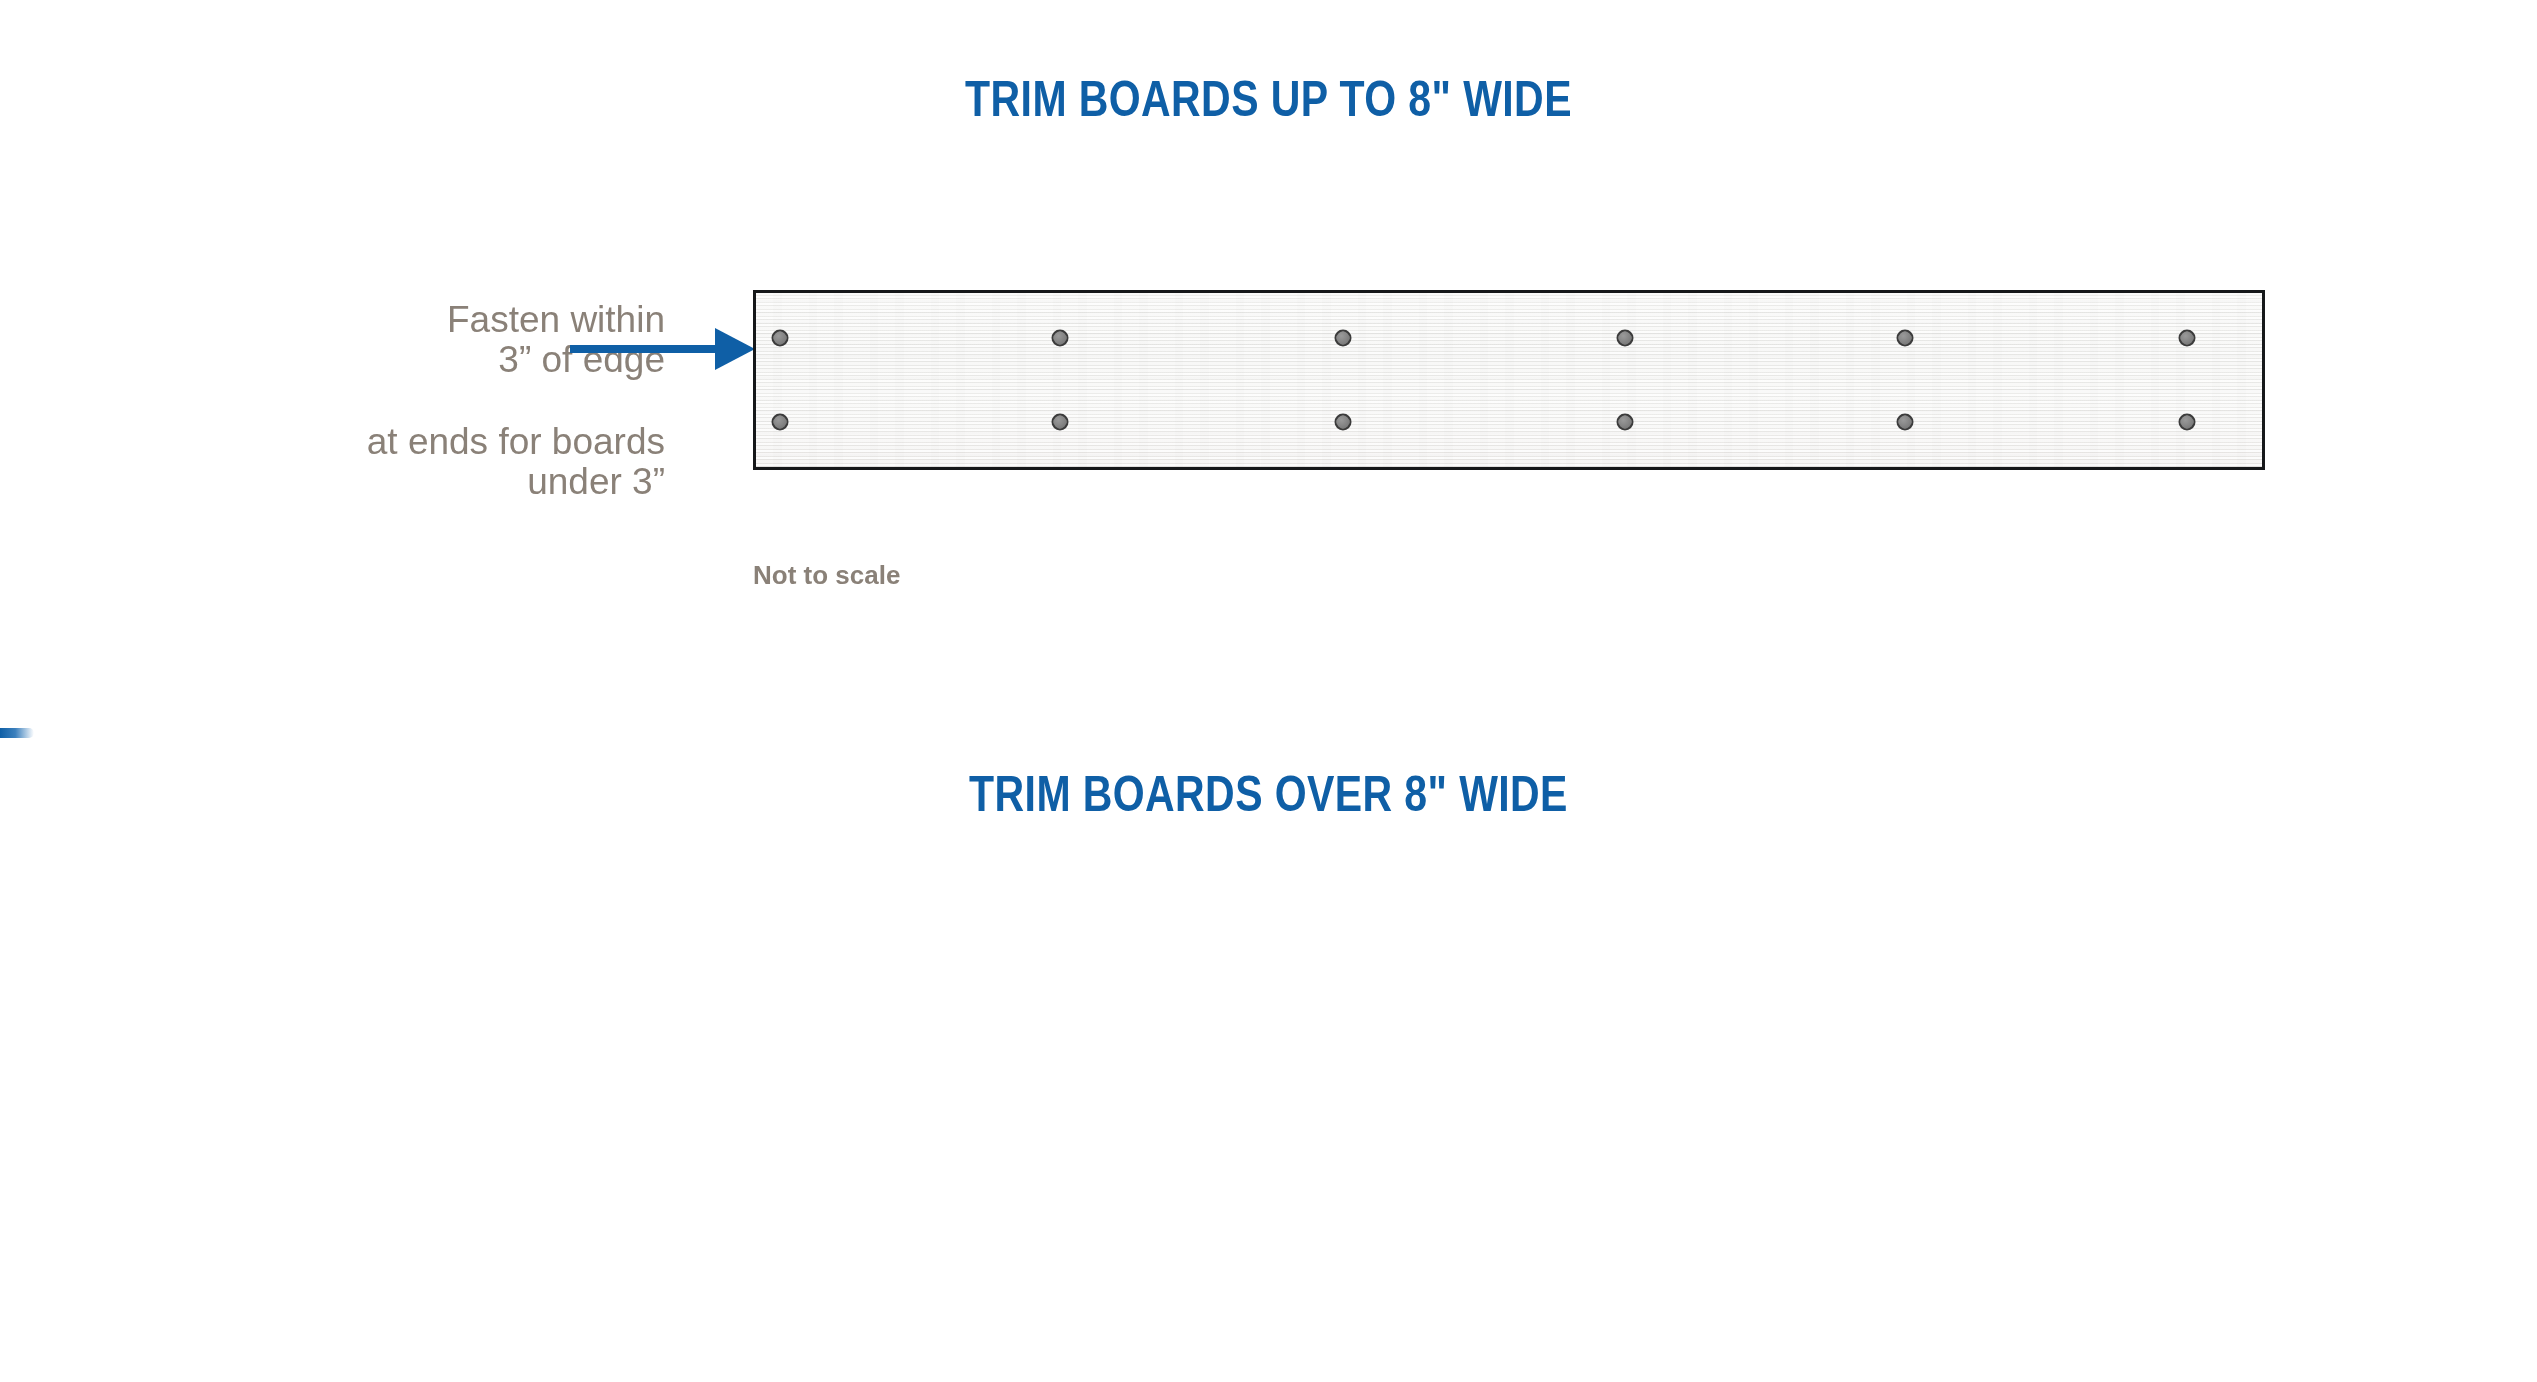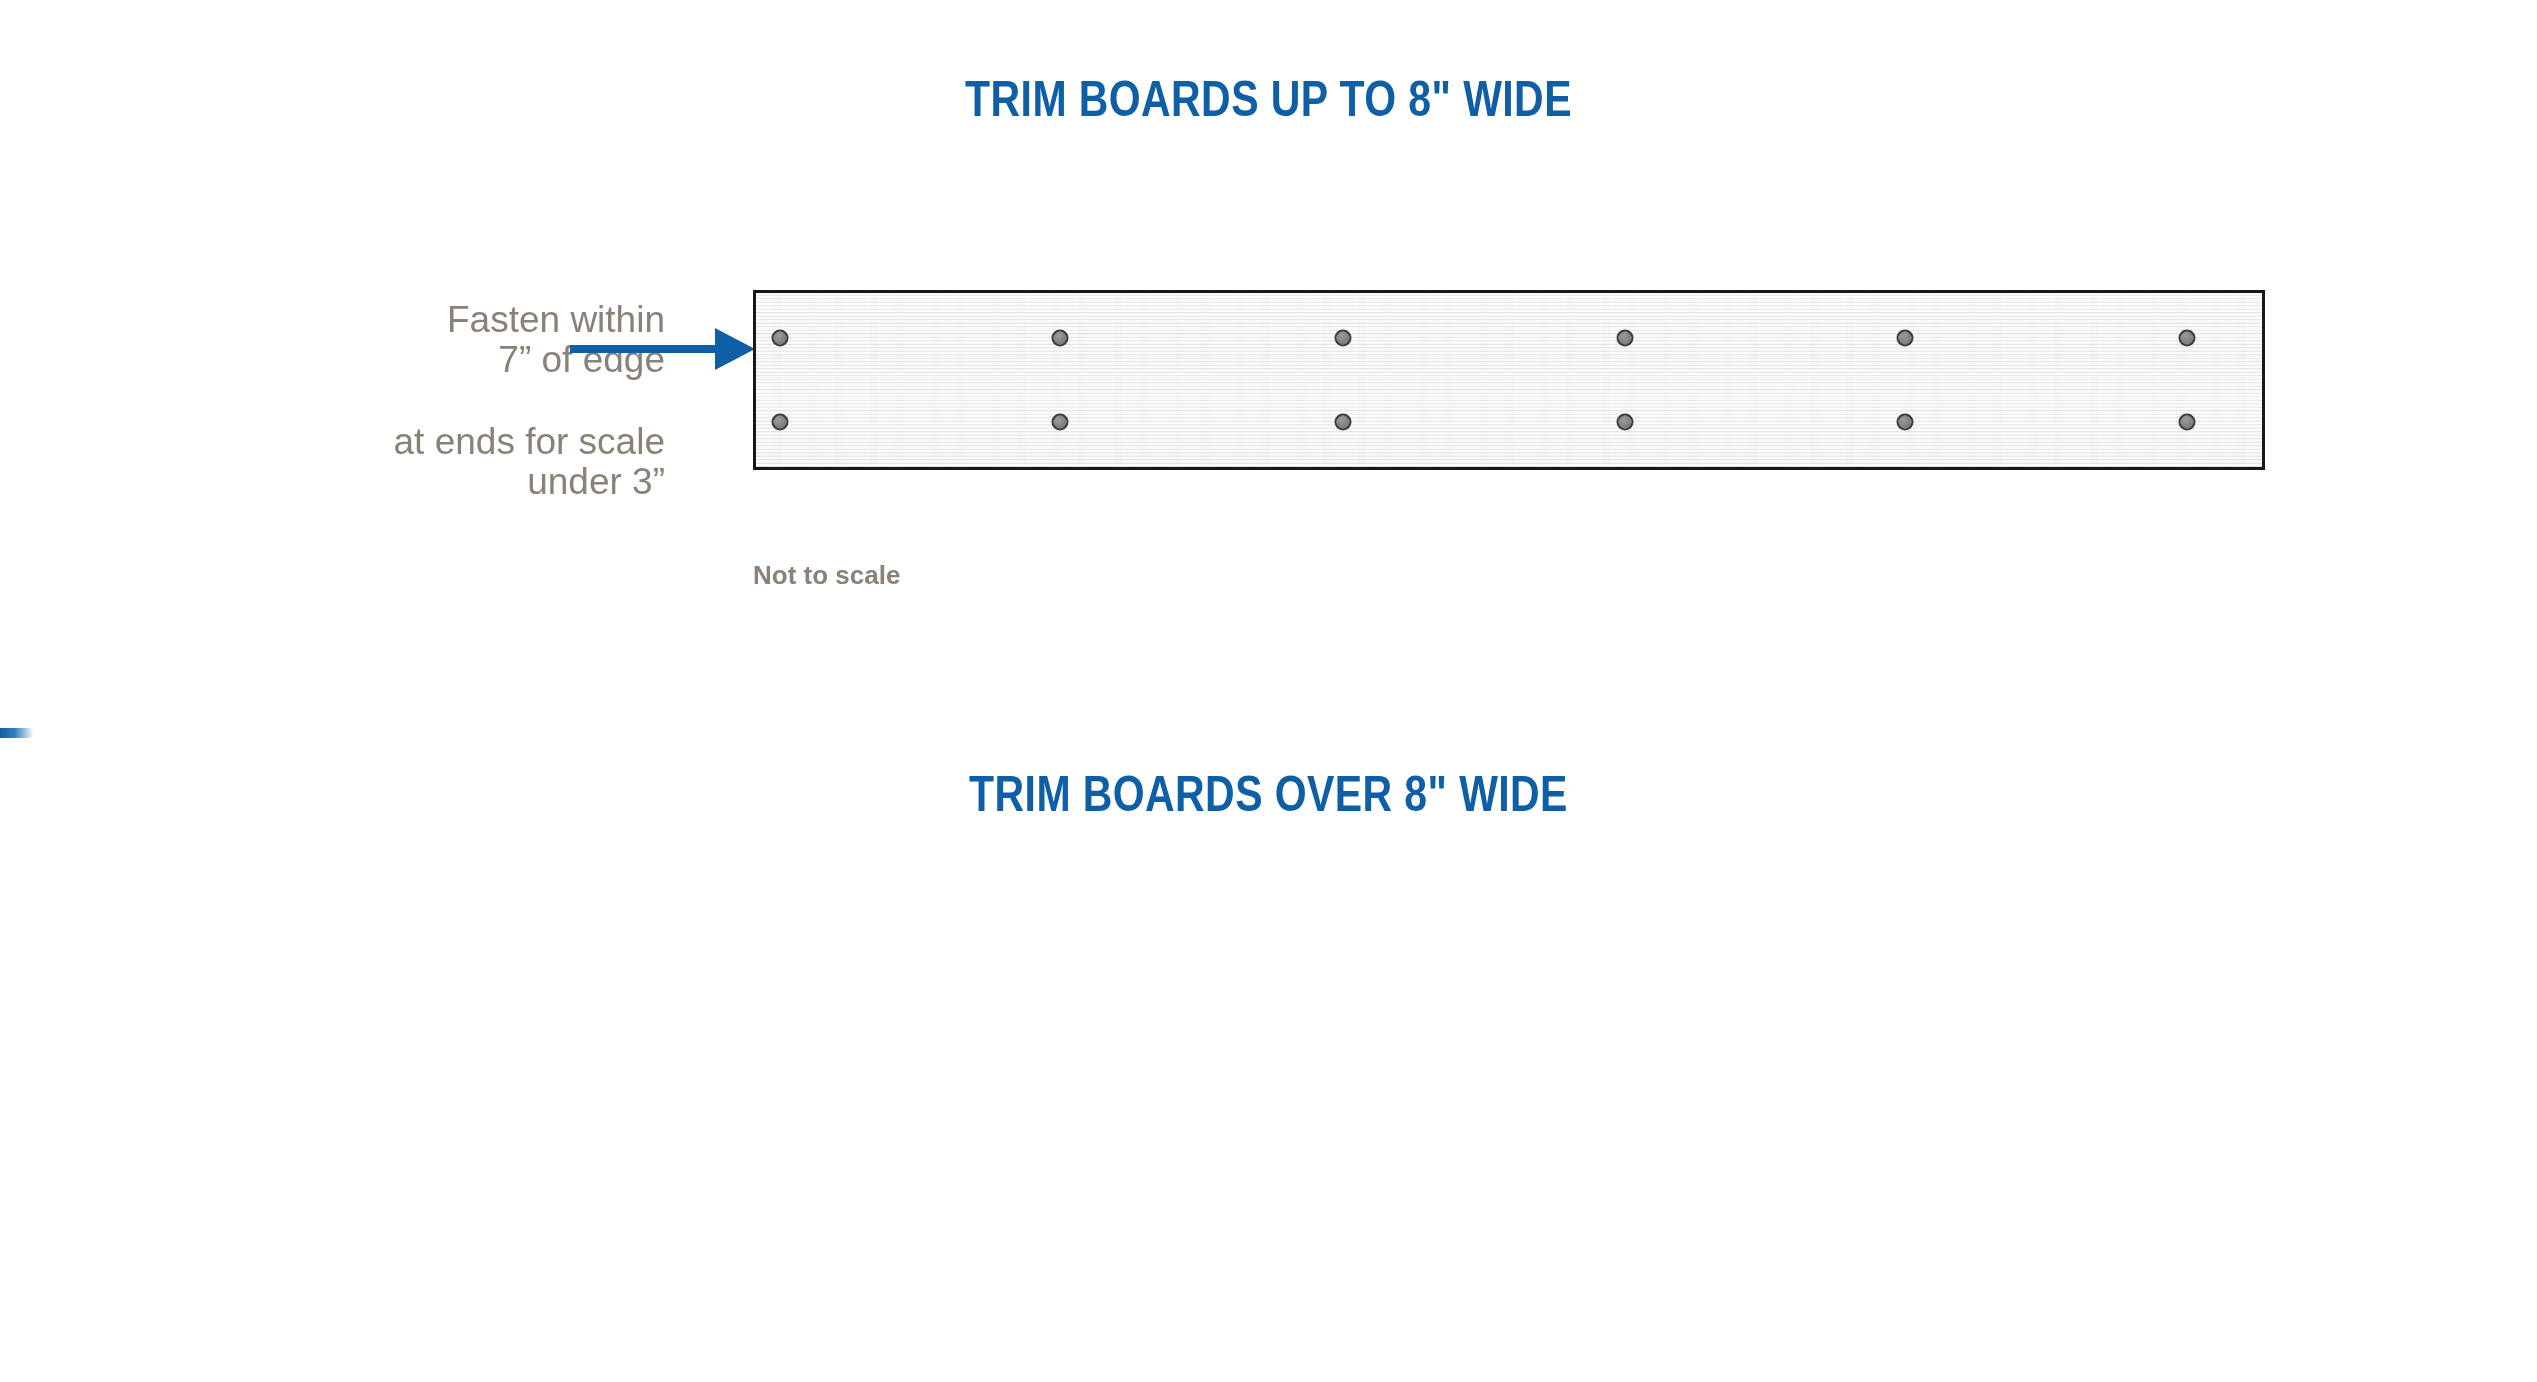--- a/index.html
+++ b/index.html
@@ -123,23 +123,23 @@
     <div class="section-title">TRIM BOARDS UP TO 8" WIDE</div>
 
 
     <svg class="brace-svg" style="left:1630px;top:258px;" width="300" height="50" viewBox="0 0 300 50">
       <path d="M4,50 L4,40 Q4,30 18,29 L133,25 Q147,24.5 150,8
                Q153,24.5 167,25 L282,29 Q296,30 296,40 L296,50" fill="none" stroke="#14508f" stroke-width="8" stroke-linecap="round" stroke-linejoin="round"></path>
     </svg>
 
     <div class="labels" style="left:205px;top:230px;">
       <span class="blk">Fasten within</span>
-      <span class="blk">7” of edge</span>
+      <span class="blk">3” of edge</span>
       <span class="gap"></span>
-      <span class="blk">at ends for scale</span>
+      <span class="blk">at ends for boards</span>
       <span class="blk">under 3”</span>
     </div>
 
     <div class="arrow" style="left:570px;top:275px;width:185px;">
       <div class="shaft" style="width:148px;"></div>
       <div class="head" style="left:145px;"></div>
     </div>
 
     <div class="board" style="left:753px;top:220px;width:1512px;height:180px;">
       <div class="fastener" style="left:1.6%;top:26%;"></div>

